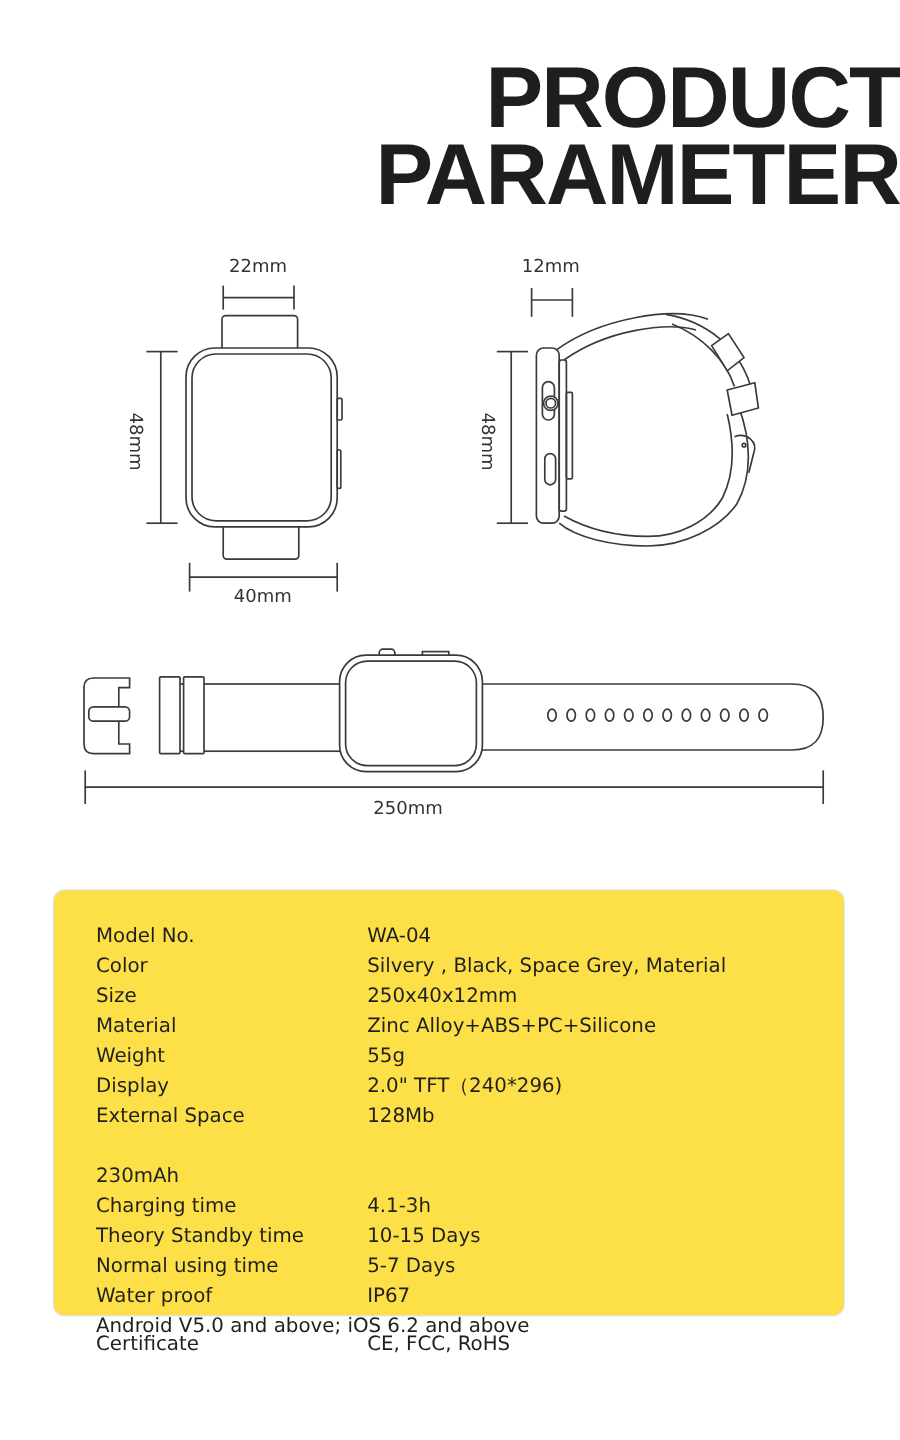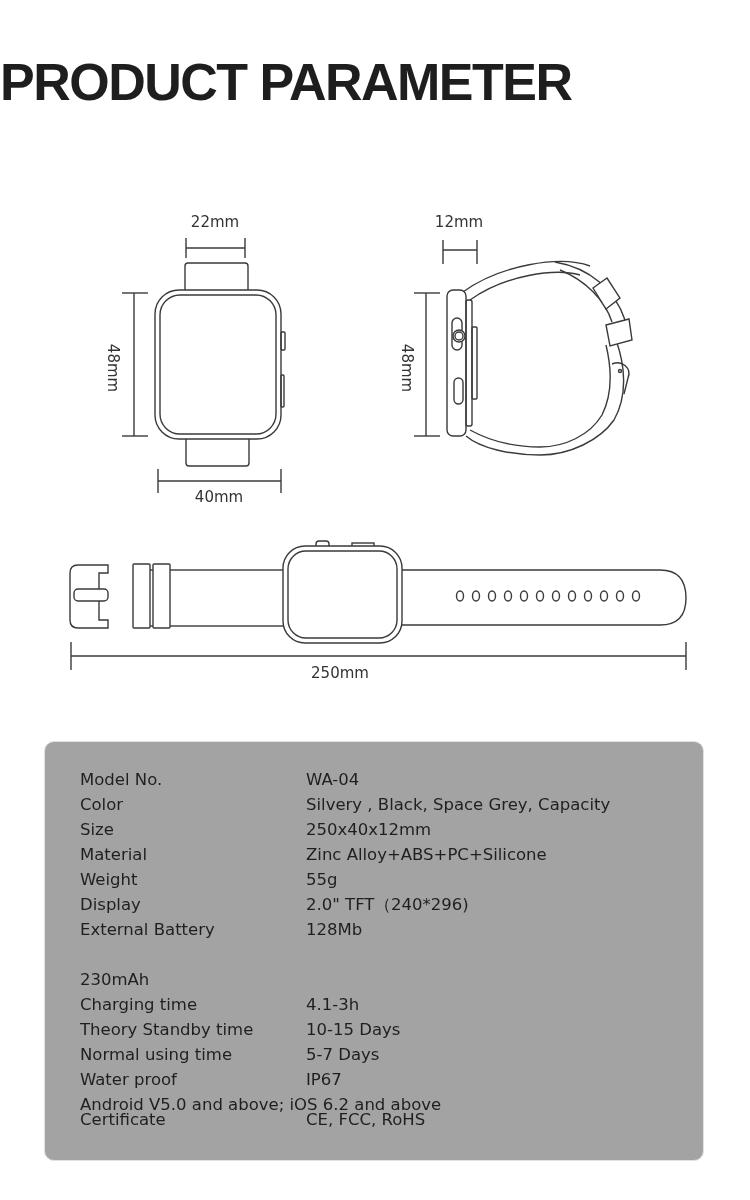--- a/index.html
+++ b/index.html
@@ -1,20 +1,20 @@
 <!DOCTYPE html>
 <html><head>
 <meta charset="utf-8">
 <style>
   html, body { margin: 0; padding: 0; }
   body { width: 750px; height: 1200px; background: #ffffff; position: relative; overflow: hidden; font-family: "DejaVu Sans", sans-serif; color: #1c1c1c; }
-  .title { position: absolute; left: 0; top: 50px; width: 750px; text-align: left; font-family: "Liberation Sans", sans-serif; font-weight: 700; font-size: 52px; letter-spacing: -1.5px; color: #1e1e1e; line-height: 64px; }
+  .title { position: absolute; left: 0; top: 50px; width: 750px; text-align: right; font-family: "Liberation Sans", sans-serif; font-weight: 700; font-size: 72px; letter-spacing: -1.5px; color: #1e1e1e; line-height: 64px; }
   svg.diagram { position: absolute; left: 0; top: 0; }
   .dim-label { font-family: "DejaVu Sans", sans-serif; font-size: 15px; fill: #333; }
-  .card { position: absolute; left: 44px; top: 741px; width: 660px; height: 420px; box-sizing: border-box; border: 1px solid #e2e2e2; border-radius: 10px; background: #a3a3a3; }
+  .card { position: absolute; left: 44px; top: 741px; width: 660px; height: 356px; box-sizing: border-box; border: 1px solid #e2e2e2; border-radius: 10px; background: #fde047; }
   .spec-row { position: absolute; left: 35px; height: 25px; display: flex; font-size: 16.5px; line-height: 25px; color: #1f1f1f; white-space: nowrap; }
   .spec-label { width: 226px; }
   .spec-value { }
 </style>
 </head>
 <body>
 
 <div class="title">PRODUCT PARAMETER</div>
 
 <svg class="diagram" width="750" height="730" viewBox="0 0 750 730" fill="none" stroke="#3a3a3a" stroke-width="1.4">
@@ -112,40 +112,40 @@
   <text class="dim-label" x="340" y="678" text-anchor="middle" stroke="none">250mm</text>
 </svg>
 
 <div class="card">
   <div class="spec-row" style="top:25px">
       <span class="spec-label">Model No.</span>
       <span class="spec-value">WA-04</span>
     </div>
   <div class="spec-row" style="top:50px">
       <span class="spec-label">Color</span>
-      <span class="spec-value">Silvery , Black, Space Grey, Capacity</span>
+      <span class="spec-value">Silvery , Black, Space Grey, Material</span>
     </div>
   <div class="spec-row" style="top:75px">
       <span class="spec-label">Size</span>
       <span class="spec-value">250x40x12mm</span>
     </div>
   <div class="spec-row" style="top:100px">
       <span class="spec-label">Material</span>
       <span class="spec-value">Zinc Alloy+ABS+PC+Silicone</span>
     </div>
   <div class="spec-row" style="top:125px">
       <span class="spec-label">Weight</span>
       <span class="spec-value">55g</span>
     </div>
   <div class="spec-row" style="top:150px">
       <span class="spec-label">Display</span>
       <span class="spec-value">2.0" TFT（240*296)</span>
     </div>
   <div class="spec-row" style="top:175px">
-      <span class="spec-label">External Battery</span>
+      <span class="spec-label">External Space</span>
       <span class="spec-value">128Mb</span>
     </div>
   <div class="spec-row" style="top:225px">
       <span class="spec-value">230mAh</span>
     </div>
   <div class="spec-row" style="top:250px">
       <span class="spec-label">Charging time</span>
       <span class="spec-value">4.1-3h</span>
     </div>
   <div class="spec-row" style="top:275px">

